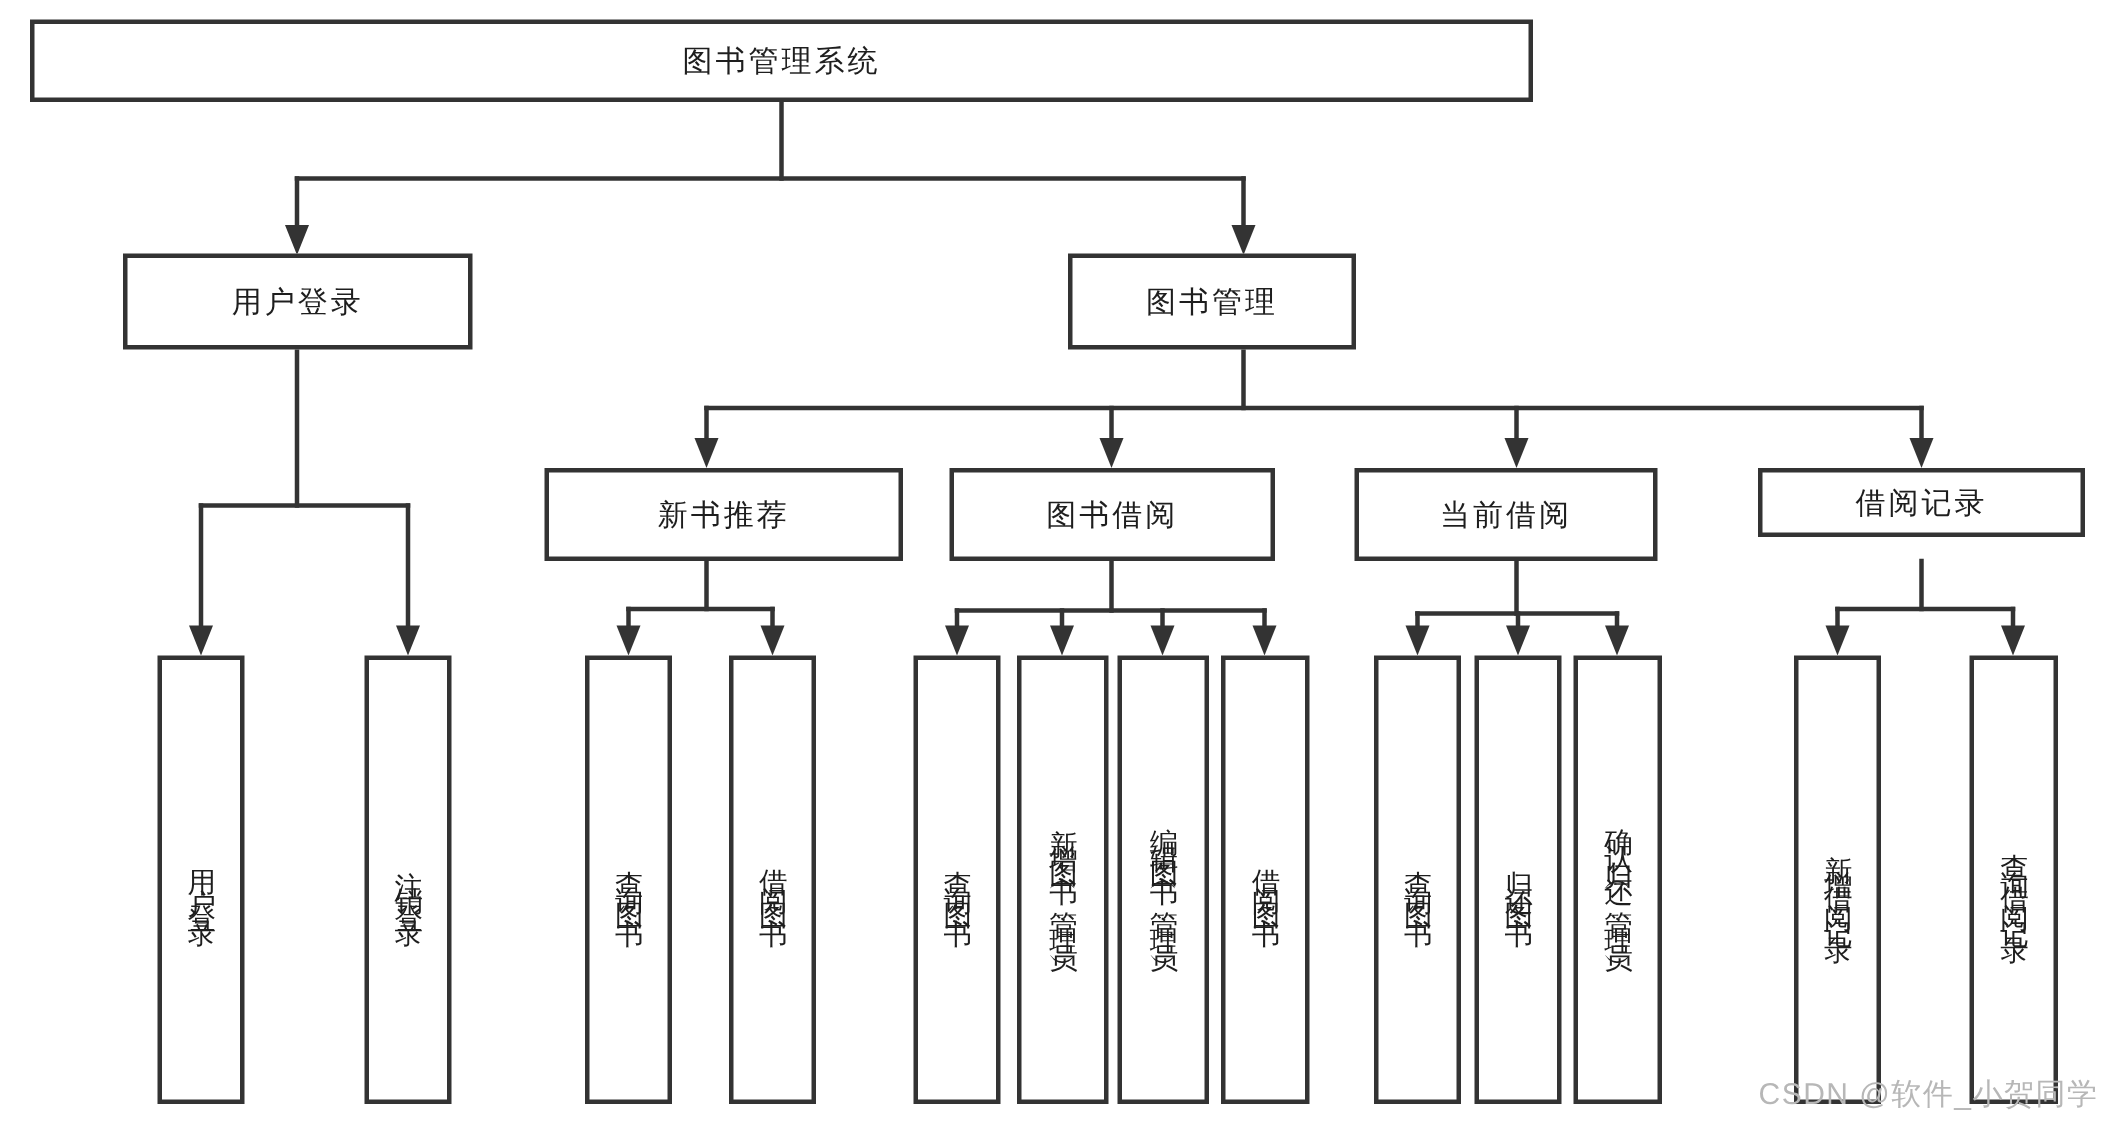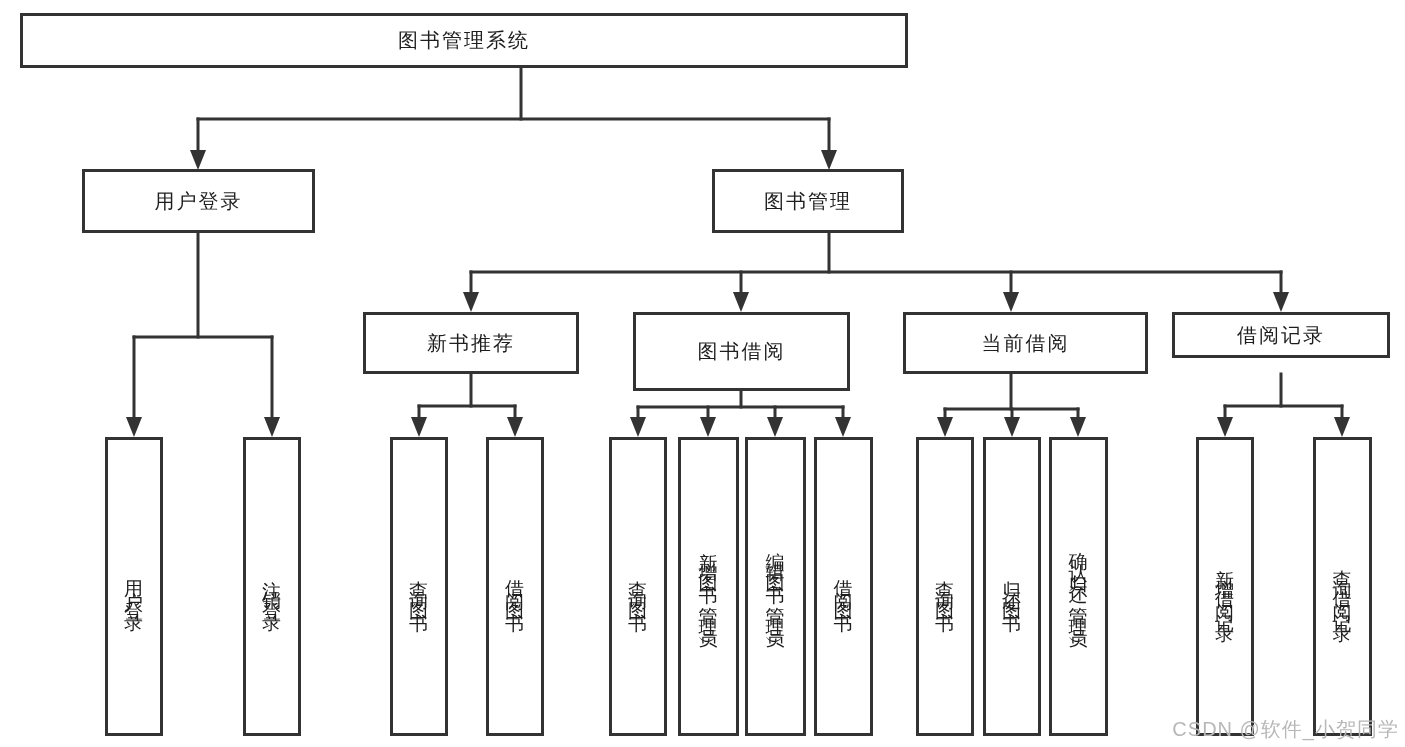--- a/index.html
+++ b/index.html
@@ -111,38 +111,38 @@
       <polygon points="767,417 783,417 775,437"></polygon>
       <polygon points="835,417 851,417 843,437"></polygon>
       <polygon points="937,417 953,417 945,437"></polygon>
       <polygon points="1004,417 1020,417 1012,437"></polygon>
       <polygon points="1070,417 1086,417 1078,437"></polygon>
       <polygon points="1217,417 1233,417 1225,437"></polygon>
       <polygon points="1334,417 1350,417 1342,437"></polygon>
     </g>
   </svg>
 
-  <div class="node h" style="left:20px;top:13px;width:888px;height:55px">
+  <div class="node h" style="left:20px;top:13px;width:1002px;height:55px">
     <span>图书管理系统</span>
   </div>
 
   <div class="node h" style="left:82px;top:169px;width:233px;height:64px">
     <span>用户登录</span>
   </div>
   <div class="node h" style="left:712px;top:169px;width:192px;height:64px">
     <span>图书管理</span>
   </div>
 
-  <div class="node h" style="left:363px;top:312px;width:216px;height:62px">
+  <div class="node h" style="left:363px;top:312px;width:239px;height:62px">
     <span>新书推荐</span>
   </div>
-  <div class="node h" style="left:633px;top:312px;width:217px;height:79px">
+  <div class="node h" style="left:633px;top:312px;width:217px;height:62px">
     <span>图书借阅</span>
   </div>
-  <div class="node h" style="left:903px;top:312px;width:245px;height:62px">
+  <div class="node h" style="left:903px;top:312px;width:202px;height:62px">
     <span>当前借阅</span>
   </div>
   <div class="node h" style="left:1172px;top:312px;width:218px;height:46px">
     <span>借阅记录</span>
   </div>
 
   <div class="node v" style="left:105px;top:437px;width:58px;height:299px">
     <span>用户登录</span>
   </div>
   <div class="node v" style="left:243px;top:437px;width:58px;height:299px">

